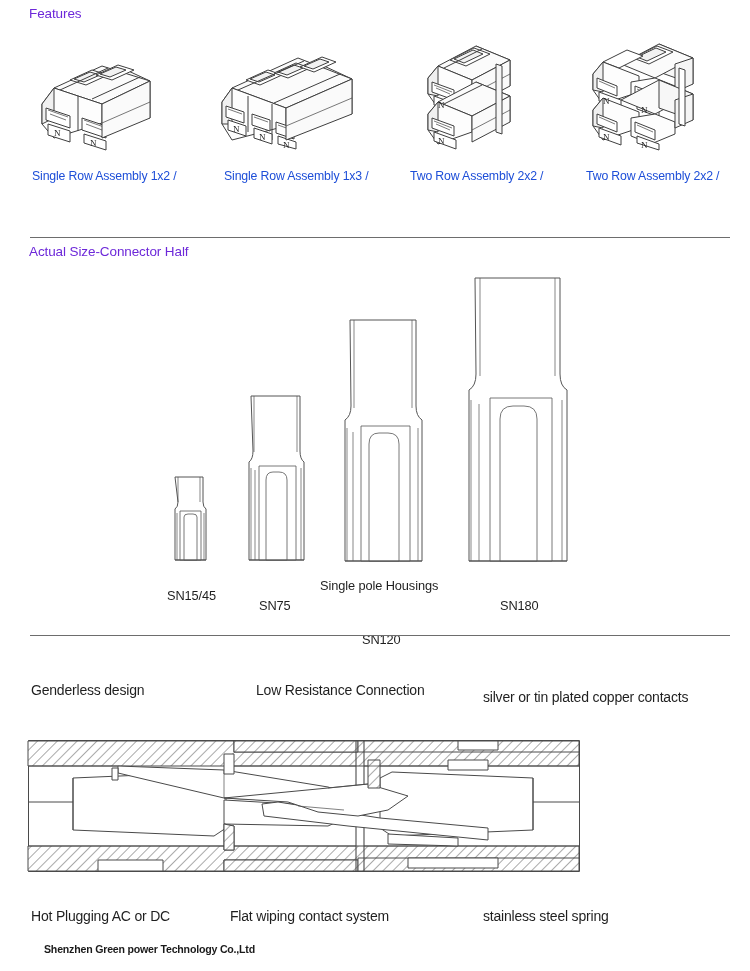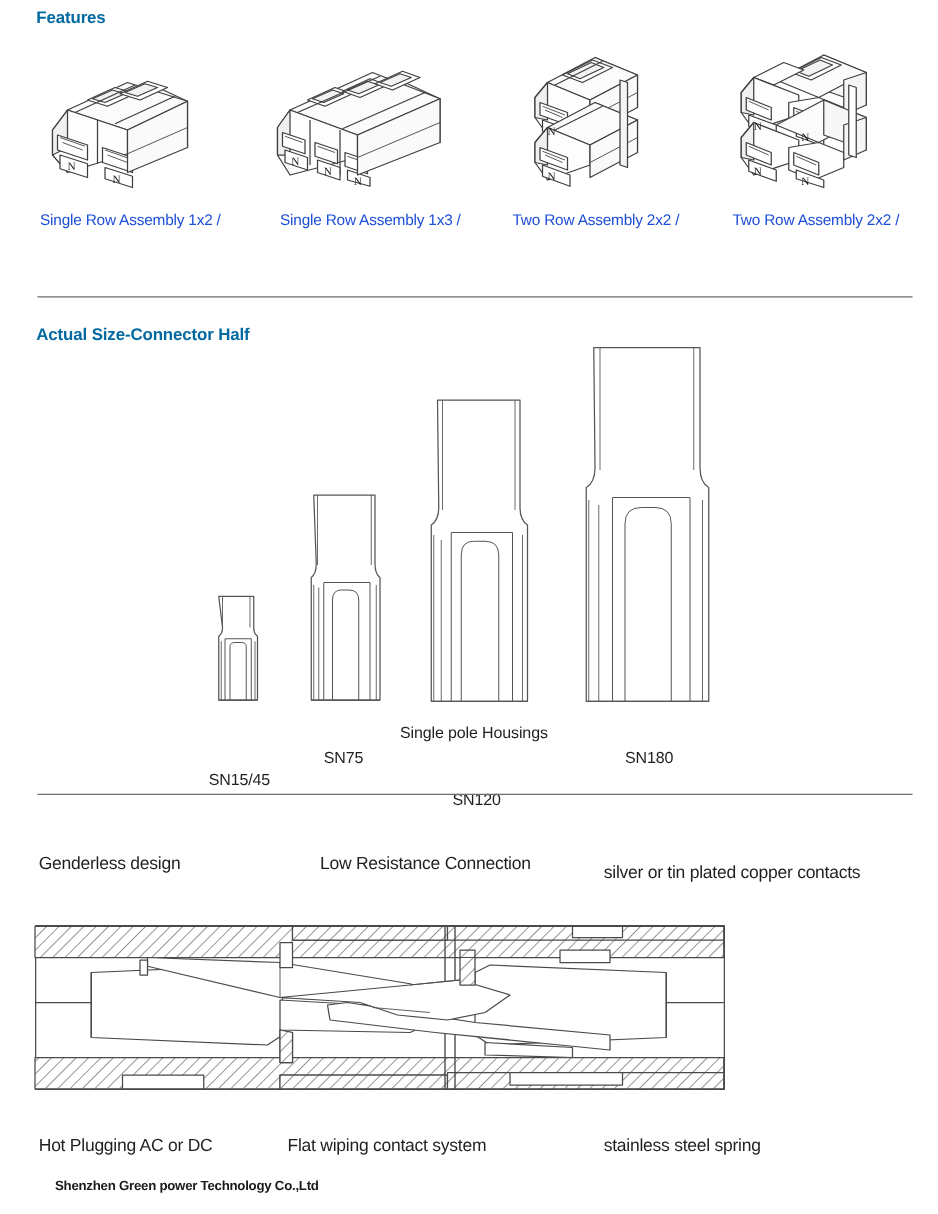--- a/index.html
+++ b/index.html
@@ -15,22 +15,22 @@
     font-family: "Liberation Sans", sans-serif;
     color: #231f20;
     overflow: hidden;
   }
 
   .abs { position: absolute; }
 
   
   .section-heading {
     font-size: 13.5px;
-    font-weight: bold;
-    color: #0369a1;
+    font-weight: normal;
+    color: #6d28d9;
     letter-spacing: -0.1px;
     white-space: nowrap;
   }
 
   
   .divider {
     position: absolute;
     height: 1px;
     background: #6d6d6d;
     left: 30px;
@@ -246,21 +246,21 @@
   </svg>
 </div>
 
 <div class="caption" style="left:32px; top:169px;">Single Row Assembly 1x2 /</div>
 <div class="caption" style="left:224px; top:169px;">Single Row Assembly 1x3 /</div>
 <div class="caption" style="left:410px; top:169px;">Two Row Assembly 2x2 /</div>
 <div class="caption" style="left:586px; top:169px;">Two Row Assembly 2x2 /</div>
 
 <div class="divider" style="top:237px;"></div>
 
-<div class="section-heading abs" style="left:29px; top:260px;">Actual Size-Connector Half</div>
+<div class="section-heading abs" style="left:29px; top:244px;">Actual Size-Connector Half</div>
 
 <div class="drawing" style="left:171px; top:477px;">
   <svg width="40" height="84" viewBox="0 0 40 84">
     <g fill="#ffffff" stroke="#555555" stroke-width="1" stroke-linejoin="round">
       <path d="M4 0 L32 0 L32 25 Q32 30 35 32 L35 83 L4 83 L4 32 Q7 30 7 25 Z" fill="#ffffff"></path>
       <path d="M7 0 L7 25" fill="none" stroke-width="0.7"></path>
       <path d="M29 0 L29 25" fill="none" stroke-width="0.7"></path>
       <path d="M9 34 L30 34 L30 83 L9 83 Z" fill="#ffffff" stroke-width="0.8"></path>
       <path d="M13 40 Q13 37 17 37 L22 37 Q26 37 26 40 L26 83 L13 83 Z" fill="#ffffff" stroke-width="0.8"></path>
       <path d="M6 36 L6 83" fill="none" stroke-width="0.7"></path>
@@ -313,21 +313,21 @@
       <path d="M5 122 L5 283" fill="none" stroke-width="0.7"></path>
       <path d="M13 126 L13 283" fill="none" stroke-width="0.7"></path>
       <path d="M96 122 L96 283" fill="none" stroke-width="0.7"></path>
       <path d="M3 283 L101 283" fill="none"></path>
     </g>
   </svg>
 </div>
 
 <div class="housing-label" style="left:320px; top:578px;">Single pole Housings</div>
 
-<div class="housing-label" style="left:167px; top:616px;">SN15/45</div>
+<div class="housing-label" style="left:167px; top:588px;">SN15/45</div>
 <div class="housing-label" style="left:259px; top:598px;">SN75</div>
 <div class="housing-label" style="left:362px; top:632px;">SN120</div>
 <div class="housing-label" style="left:500px; top:598px;">SN180</div>
 
 <div class="divider" style="top:635px;"></div>
 
 <div class="feature-text" style="left:31px; top:682px;">Genderless design</div>
 <div class="feature-text" style="left:230px; top:682px;margin-left:26px;">Low Resistance Connection</div>
 <div class="feature-text" style="left:483px; top:689px;">silver or tin plated copper contacts</div>
 

